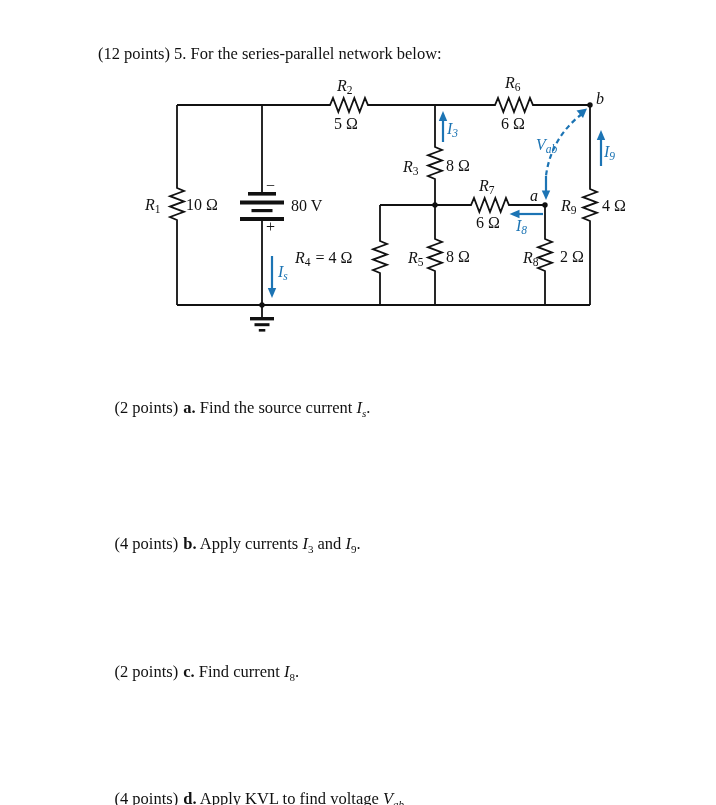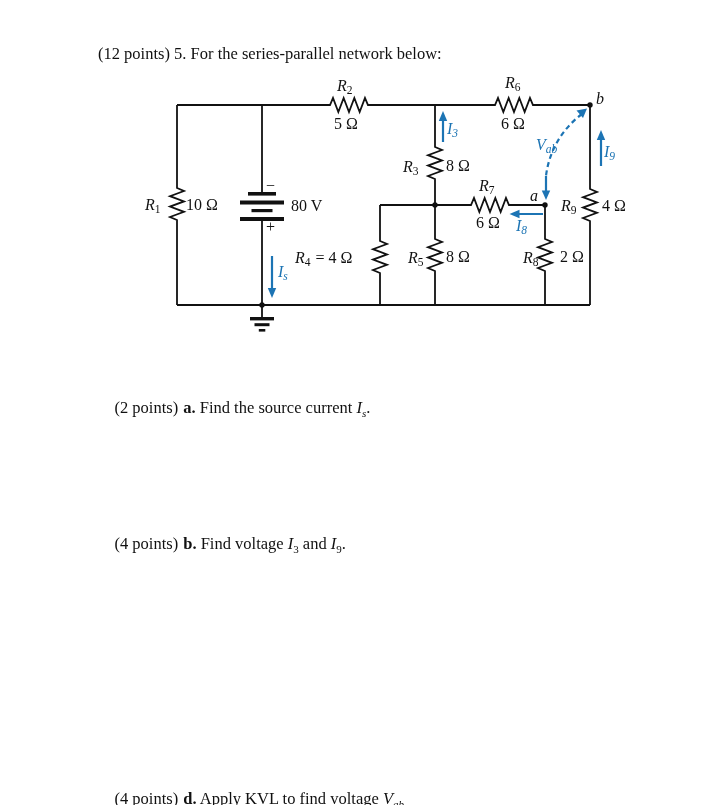--- a/index.html
+++ b/index.html
@@ -1,18 +1,18 @@
 <!DOCTYPE html>
 <html style="--accent: #1c74b4;"><head>
 <meta charset="utf-8">
 <style>
   :root { --accent:#1c74b4; }
   html,body { margin:0; padding:0; background:#ffffff; }
   .page { position:relative; width:716px; height:805px; background:#fff;
-          font-family:"Liberation Serif", serif; color:#111; overflow:hidden;border-radius:11px; }
+          font-family:"Liberation Serif", serif; color:#111; overflow:hidden; }
   .title { position:absolute; left:98px; top:44px; font-size:16.5px; white-space:pre; }
   .question { position:absolute; left:98px; font-size:16.5px; white-space:pre; }
   .question .ltr { font-weight:bold; margin-left:5px; }
   .question .sym { font-style:italic; }
   .question sub { font-size:11px; line-height:0; }
   .question sub.it { font-style:italic; }
   svg text { font-family:"Liberation Serif", serif; font-size:16px; fill:#111; }
   svg .it { font-style:italic; }
   svg .sub { font-size:11.5px; }
   svg .blue { fill:var(--accent); }
@@ -124,21 +124,24 @@
 
     <text class="it" x="530" y="201">a</text>
     <text class="it" x="596" y="104">b</text>
   </svg>
 
   <div class="question" style="top:378px">
     <span>(2 points)</span><span class="ltr">a.</span><span> Find the source current </span><span class="sym">I</span><sub class="it">s</sub><span>.</span>
   </div>
 
   <div class="question" style="top:514px">
-    <span>(4 points)</span><span class="ltr">b.</span><span> Find voltage </span><span class="sym">I</span><sub>3</sub><span> and </span><span class="sym">I</span><sub>9</sub><span>.</span>
+    <span>(4 points)</span><span class="ltr">b.</span><span> Apply currents </span><span class="sym">I</span><sub>3</sub><span> and </span><span class="sym">I</span><sub>9</sub><span>.</span>
   </div>
 
+  <div class="question" style="top:642px">
+    <span>(2 points)</span><span class="ltr">c.</span><span> Find current </span><span class="sym">I</span><sub>8</sub><span>.</span>
+  </div>
 
   <div class="question" style="top:769px">
     <span>(4 points)</span><span class="ltr">d.</span><span> Apply KVL to find voltage </span><span class="sym">V</span><sub class="it">ab</sub><span></span>
   </div>
 
 </div>
 
 </body></html>

